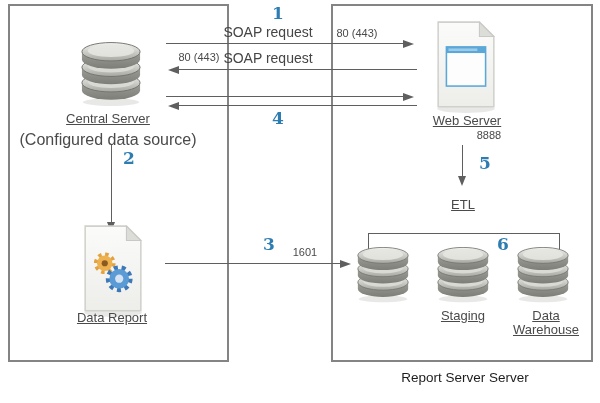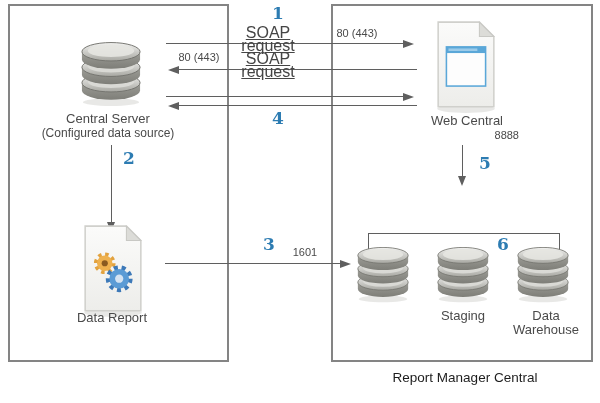--- a/index.html
+++ b/index.html
@@ -18,31 +18,31 @@
     font-family:"DejaVu Serif", serif; font-weight:bold;
     font-size:17px; line-height:18px; color:#2d7cb2;
   }
   #step-1 { left:269px; top:4px; }
   #step-2 { left:120px; top:149px; }
   #step-3 { left:260px; top:235px; }
   #step-4 { left:269px; top:109px; }
   #step-5 { left:476px; top:154px; }
   #step-6 { left:494px; top:235px; }
 
-  .flow-label { position:absolute; text-align:center; color:#454545; font-size:16px; line-height:13px;text-decoration:underline; }
+  .flow-label { position:absolute; text-align:center; color:#454545; font-size:14px; line-height:13px; }
   .port-label { position:absolute; text-align:center; color:#4a4a4a; font-size:11px; line-height:12px; }
   #lbl-soap1 { left:218px; top:26px; width:100px; }
   #lbl-port1 { left:327px; top:27px; width:60px; }
   #lbl-port2 { left:169px; top:51px; width:60px; }
   #lbl-soap2 { left:218px; top:52px; width:100px; }
   #lbl-1433  { left:283px; top:246px; width:44px; }
-  #lbl-8888  { left:459px; top:129px; width:60px;text-align:right; }
-
-  .node-label { position:absolute; text-align:center; color:#4a4a4a; font-size:13px; line-height:14px; }
-  .node-sublabel { position:absolute; text-align:center; color:#4a4a4a; font-size:12px; line-height:13px; }
+  #lbl-8888  { left:459px; top:129px; width:60px; }
+
+  .node-label { position:absolute; text-align:center; color:#4a4a4a; font-size:13px; line-height:14px;text-decoration:underline; }
+  .node-sublabel { position:absolute; text-align:center; color:#4a4a4a; font-size:16px; line-height:13px;margin-top:6px; }
   #central-label { left:28px;  top:112px; width:160px; }
   #central-sub   { left:18px;  top:127px; width:180px; }
   #ws-label      { left:387px; top:114px; width:160px; }
   #de-label      { left:32px;  top:311px; width:160px; }
   #etl-label     { left:383px; top:198px; width:160px; }
   #etl-sub       { left:366px; top:213px; width:200px; }
   #ods-label     { left:323px; top:309px; width:120px; }
   #staging-label { left:403px; top:309px; width:120px; }
   #dw-label      { left:509px; top:309px; width:74px; }
 
@@ -201,20 +201,21 @@
     </svg>
   <svg id="staging-icon" class="icon" width="54" height="57">
       <use href="#sym-db" xlink:href="#sym-db"></use>
     </svg>
   <svg id="dw-icon" class="icon" width="54" height="57">
       <use href="#sym-db" xlink:href="#sym-db"></use>
     </svg>
 
   <div id="central-label" class="node-label">Central Server</div>
   <div id="central-sub" class="node-sublabel">(Configured data source)</div>
-  <div id="ws-label" class="node-label">Web Central</div>
+  <div id="ws-label" class="node-label">Web Server</div>
   <div id="de-label" class="node-label">Data Report</div>
+  <div id="etl-label" class="node-label">ETL</div>
   <div id="staging-label" class="node-label">Staging</div>
   <div id="dw-label" class="node-label">Data Warehouse</div>
 
-  <div id="rm-label" class="box-label">Report Manager Central</div>
+  <div id="rm-label" class="box-label">Report Server Server</div>
 
 </div>
 
 </body></html>

